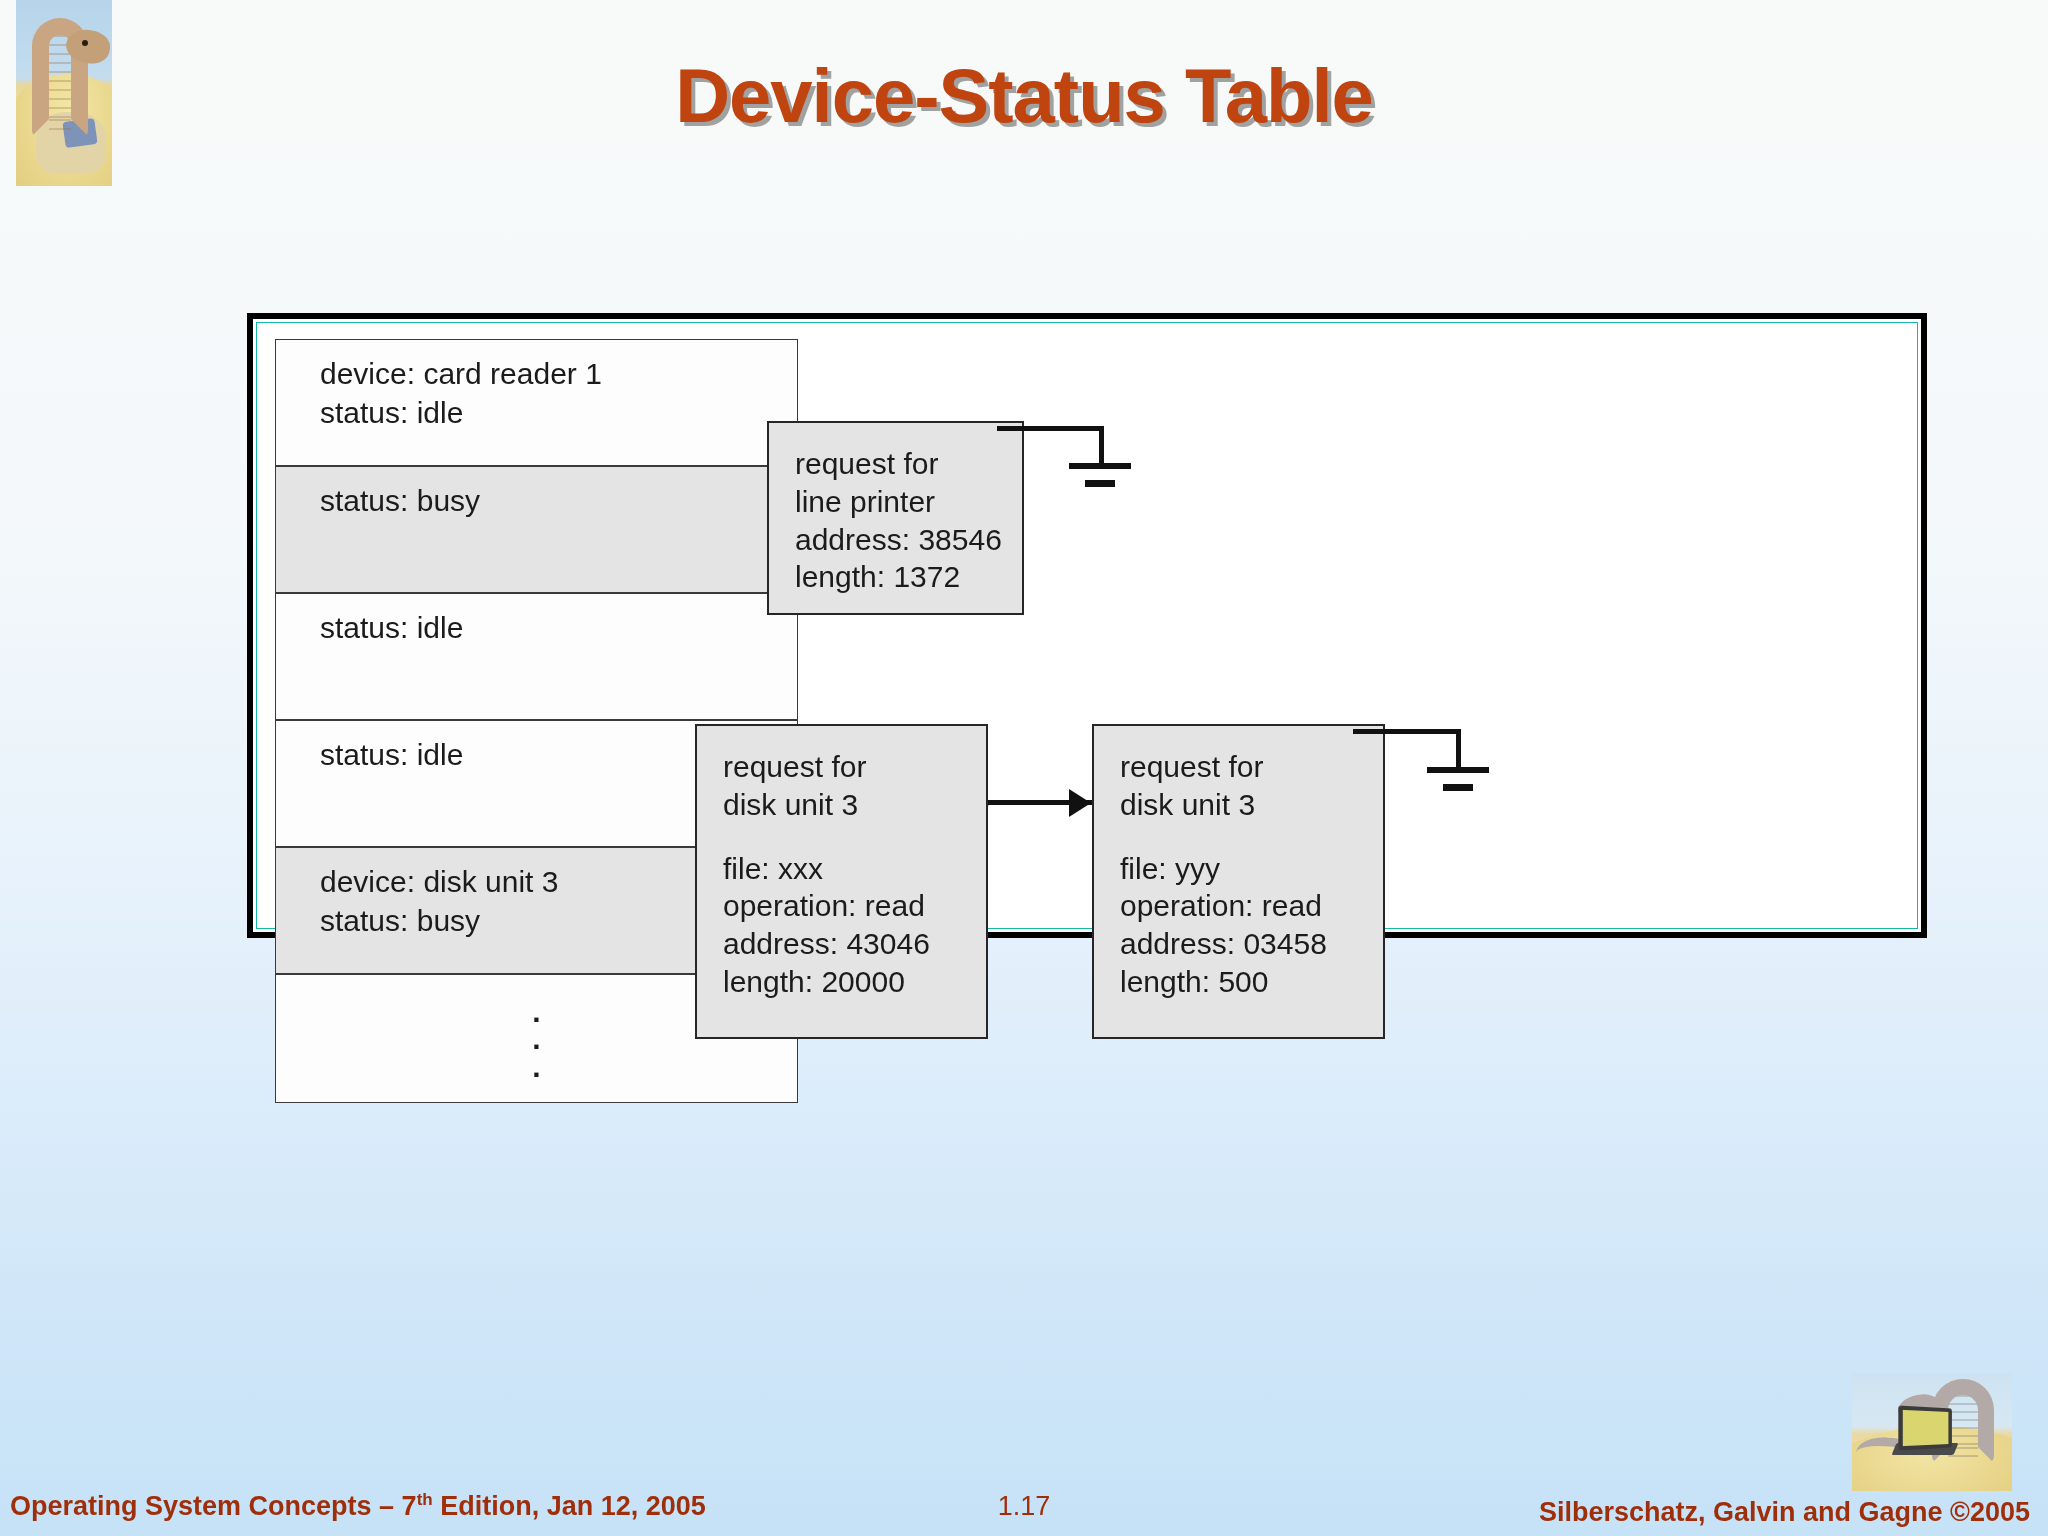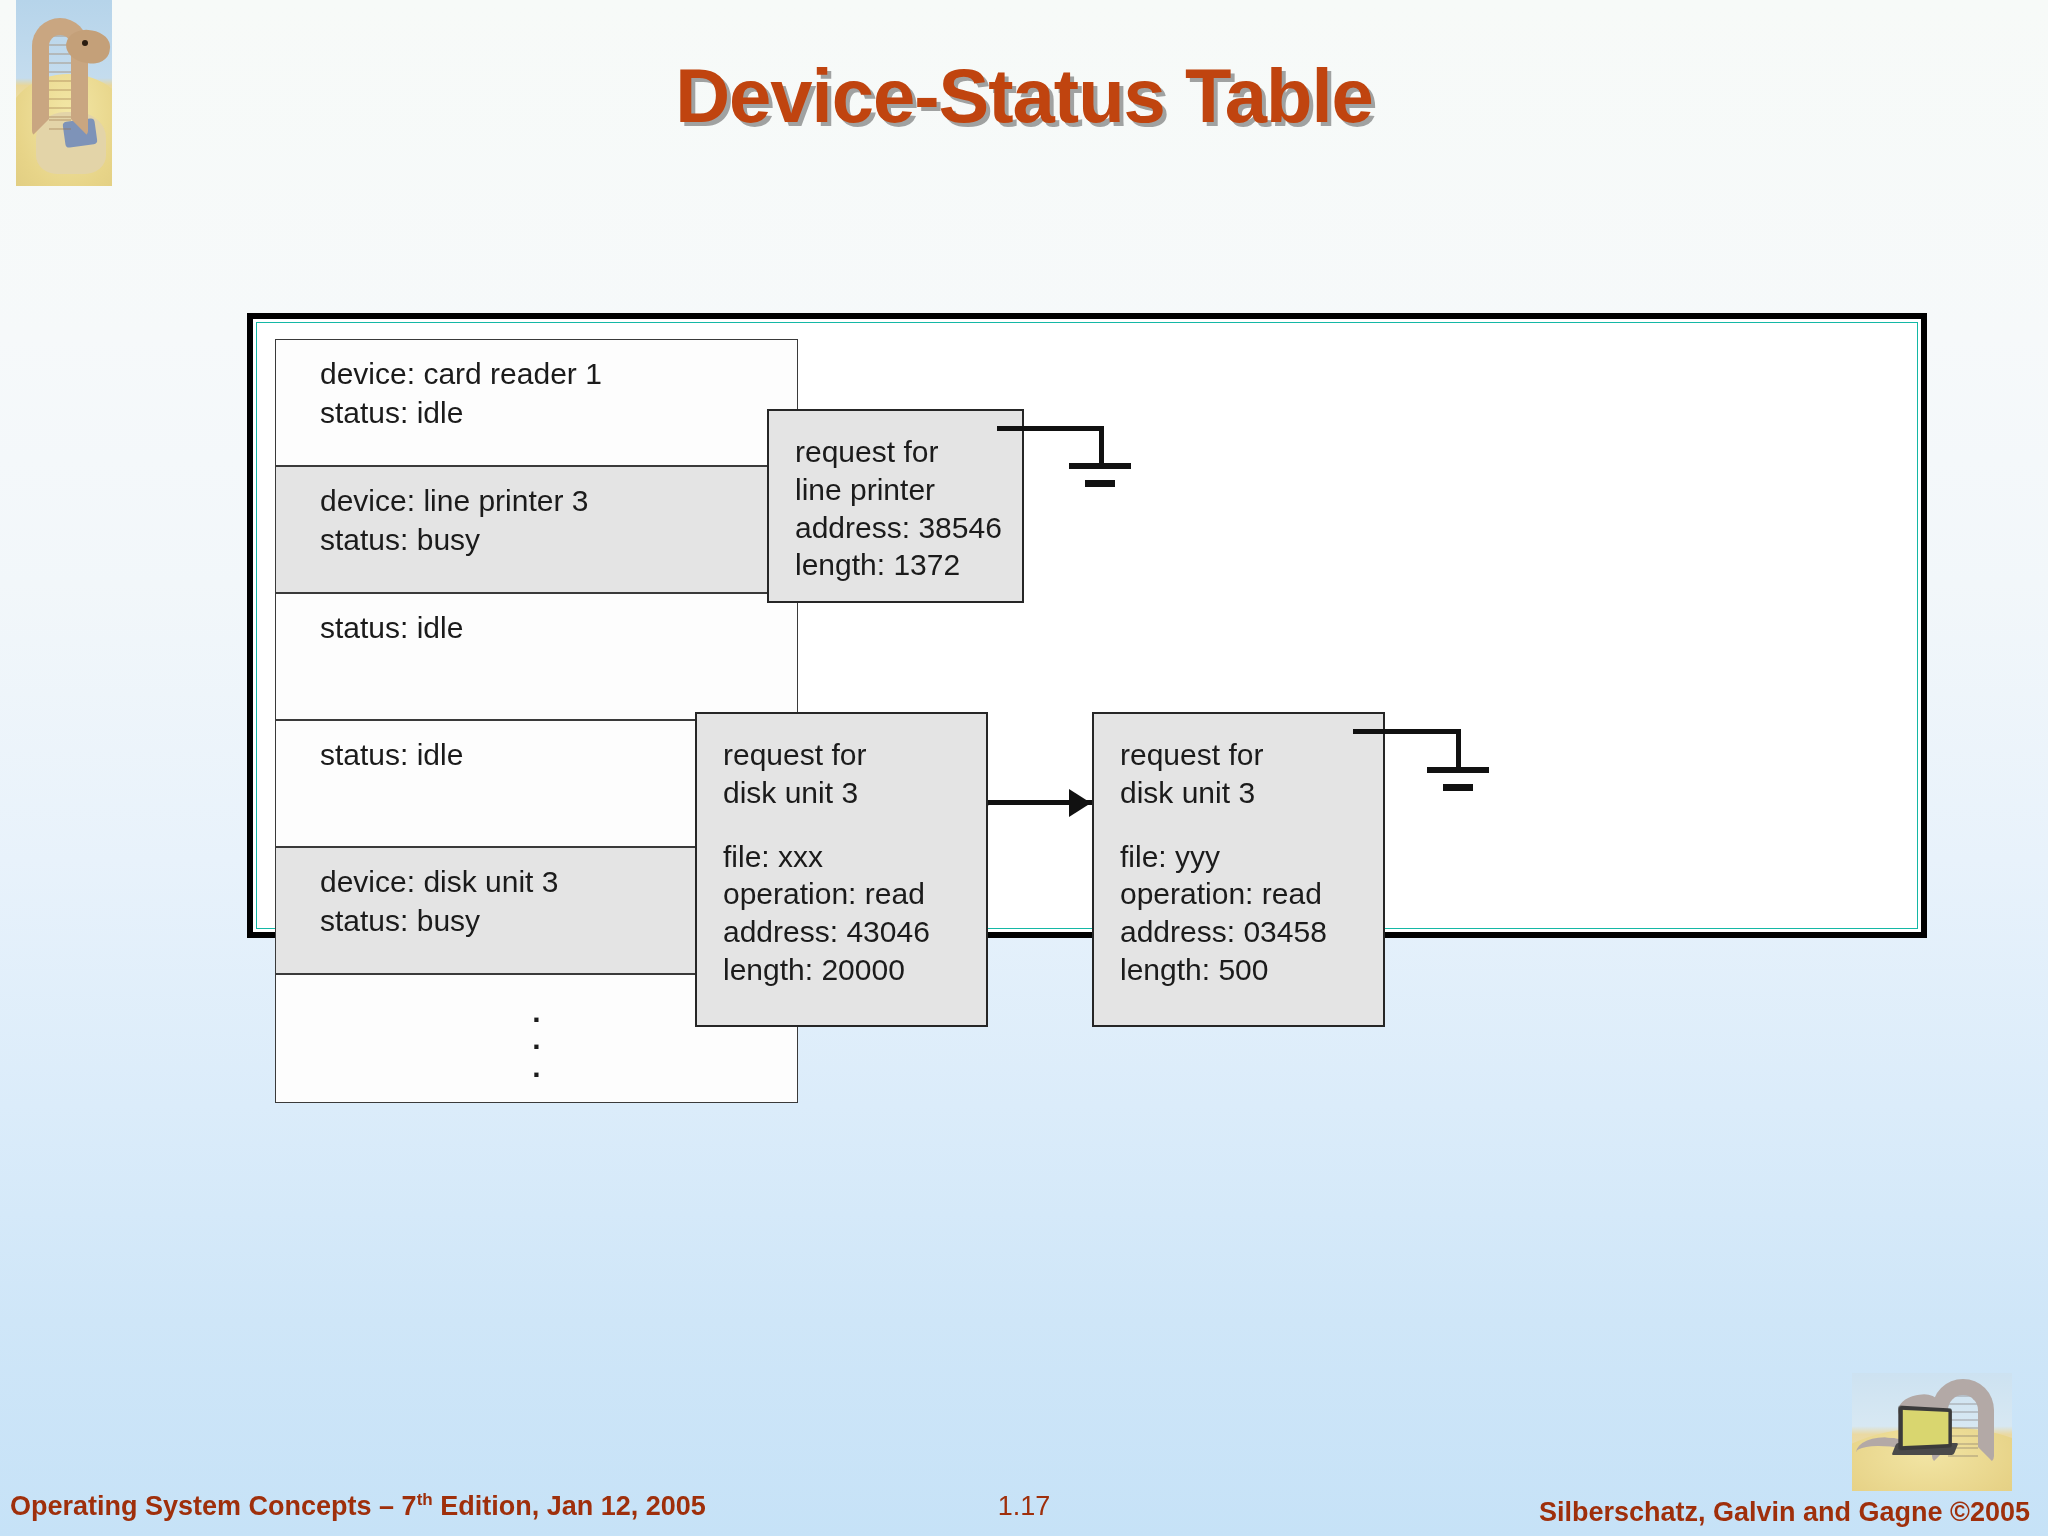--- a/index.html
+++ b/index.html
@@ -216,20 +216,21 @@
   }
   .dots-row .vdots span { display: block; }
 
   
   .req-box {
     position: absolute;
     background: #e4e4e4;
     border: 2px solid #262626;
     box-sizing: border-box;
     padding: 22px 0 8px 26px;
+    margin-top: 12px;
   }
   .req-box .ln {
     font-size: 30px;
     color: #1b1b1b;
     line-height: 1.26;
     white-space: nowrap;
   }
   .req-box .spacer { height: 26px; }
 
   #box-lp  { left: 510px; top: 86px;  width: 257px; height: 194px; }
@@ -316,21 +317,20 @@
   <div class="figure-inner">
 
     <div class="device-table">
 
       <div class="device-row idle">
         <div class="ln">device: card reader 1</div>
         <div class="ln">status: idle</div>
       </div>
 
       <div class="device-row busy">
-        <div class="ln">device: line printer 3</div>
         <div class="ln">status: busy</div>
       </div>
 
       <div class="device-row idle">
         <div class="ln">status: idle</div>
       </div>
 
       <div class="device-row idle">
         <div class="ln">status: idle</div>
       </div>

